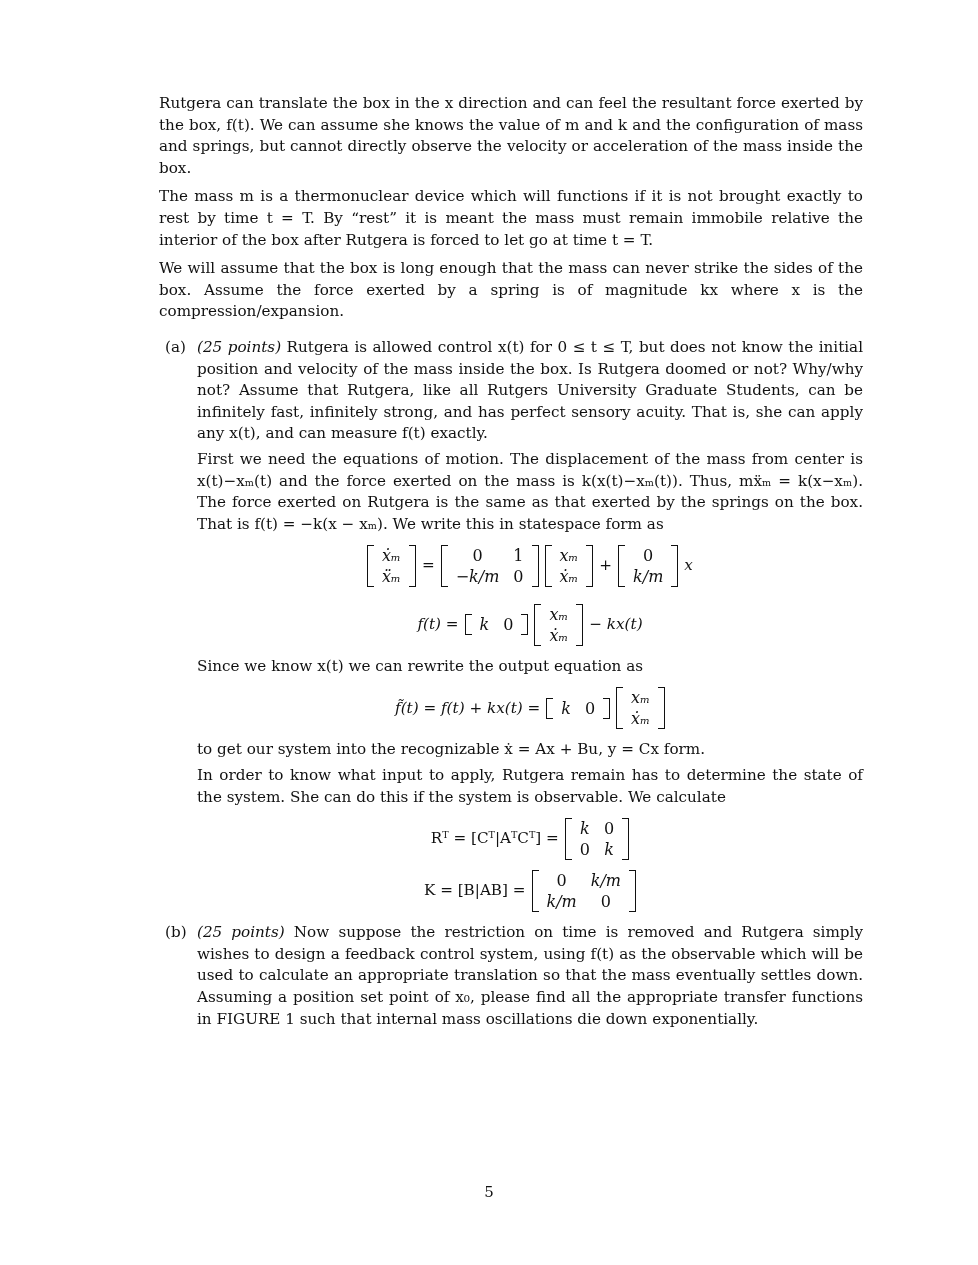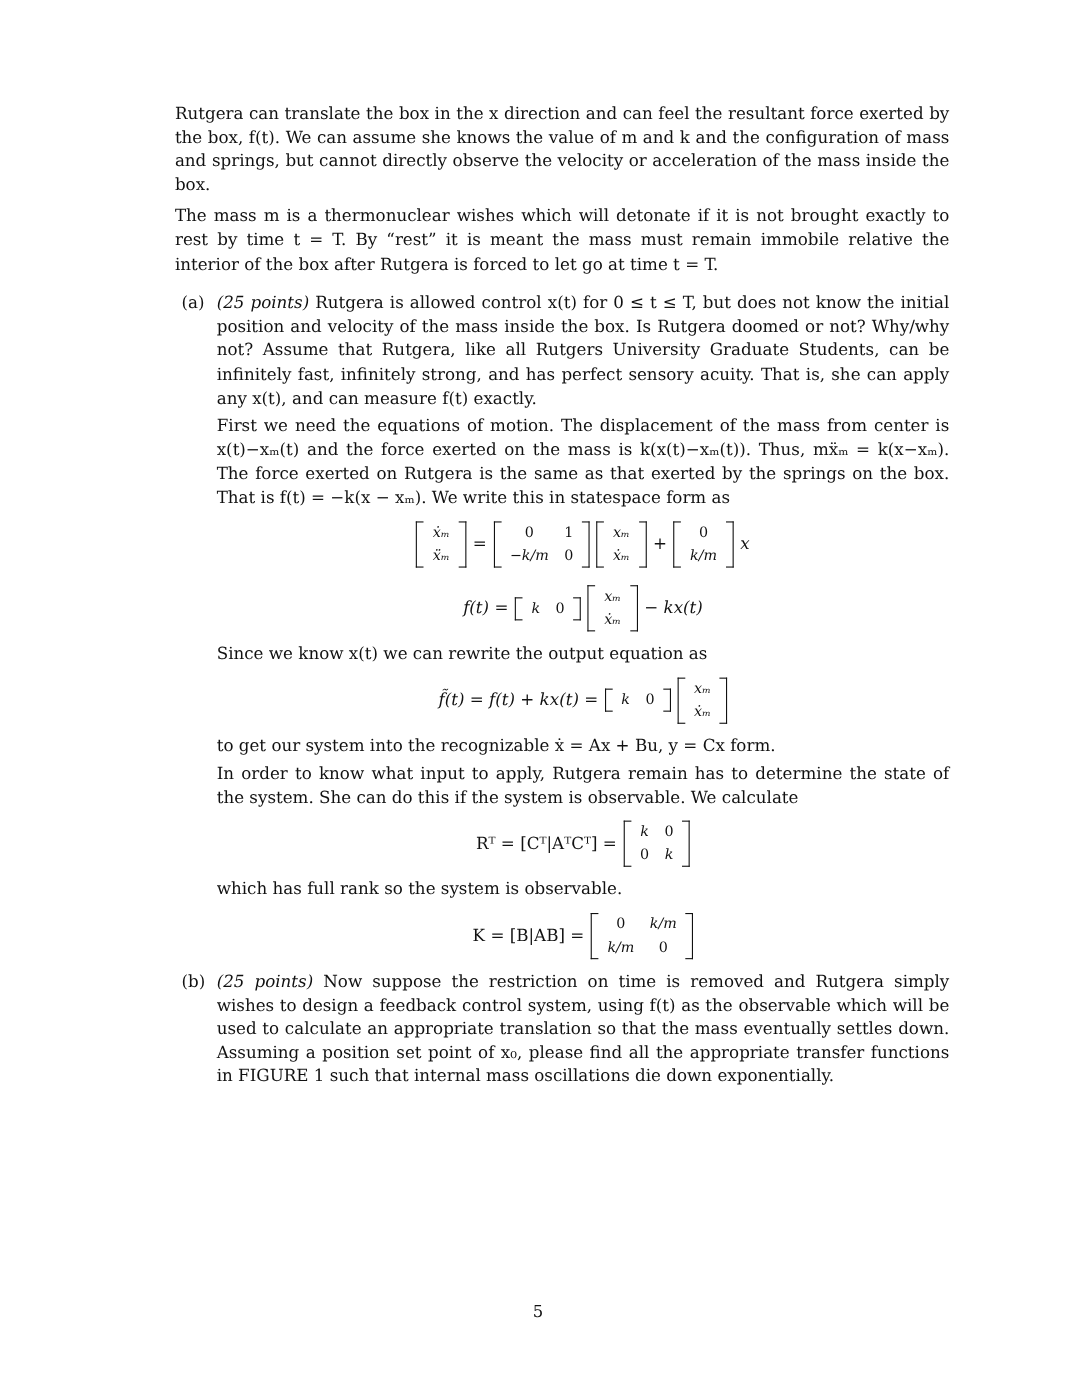--- a/index.html
+++ b/index.html
@@ -12,31 +12,32 @@
   .item .lbl { position: absolute; left: 6px; top: 0; }
   .pts { font-style: italic; }
   .item p { margin: 0 0 4px 0; }
   .eq { text-align: center; margin: 10px 0 10px 0; font-style: italic; }
   .eqrow { display: inline-flex; align-items: center; gap: 6px; }
   .mat { display: inline-flex; align-items: stretch; }
   .br { width: 6px; border: 1.6px solid #111; }
   .br.l { border-right: none; }
   .br.r { border-left: none; }
   .cells { display: grid; padding: 1px 8px; row-gap: 2px; column-gap: 14px;
-           align-items: center; justify-items: center; font-size: 13px; line-height: 19px; }
+           align-items: center; justify-items: center; font-size: 16px; line-height: 19px; }
   .bf { font-weight: normal; font-style: normal; }
   .up { font-style: normal; }
   .pagenum { position: absolute; left: 0; width: 978px; top: 1183px; text-align: center; font-size: 15px; }
 </style>
 </head>
 <body>
 
 <div class="page">
   <p>Rutgera can translate the box in the x direction and can feel the resultant force exerted by the box, f(t). We can assume she knows the value of m and k and the configuration of mass and springs, but cannot directly observe the velocity or acceleration of the mass inside the box.</p>
-  <p>The mass m is a thermonuclear wishes which will detonate if it is not brought exactly to rest by time t = T. By “rest” it is meant the mass must remain immobile relative the interior of the box after Rutgera is forced to let go at time t = T.</p>
+  <p>The mass m is a thermonuclear device which will functions if it is not brought exactly to rest by time t = T. By “rest” it is meant the mass must remain immobile relative the interior of the box after Rutgera is forced to let go at time t = T.</p>
+  <p>We will assume that the box is long enough that the mass can never strike the sides of the box. Assume the force exerted by a spring is of magnitude kx where x is the compression/expansion.</p>
 
   <div class="item">
     <span class="lbl">(a)</span>
     <p><span class="pts">(25 points)</span> <span>Rutgera is allowed control x(t) for 0 ≤ t ≤ T, but does not know the initial position and velocity of the mass inside the box. Is Rutgera doomed or not? Why/why not? Assume that Rutgera, like all Rutgers University Graduate Students, can be infinitely fast, infinitely strong, and has perfect sensory acuity. That is, she can apply any x(t), and can measure f(t) exactly.</span></p>
     <p>First we need the equations of motion. The displacement of the mass from center is x(t)−xₘ(t) and the force exerted on the mass is k(x(t)−xₘ(t)). Thus, mẍₘ = k(x−xₘ). The force exerted on Rutgera is the same as that exerted by the springs on the box. That is f(t) = −k(x − xₘ). We write this in statespace form as</p>
 
     <div class="eq">
       <span class="eqrow">
         <span class="mat">
           <span class="br l"></span>
@@ -138,21 +139,20 @@
             <span>k</span>
             <span class="up">0</span>
             <span class="up">0</span>
             <span>k</span>
           </span>
           <span class="br r"></span>
         </span>
       </span>
     </div>
 
-    <p>which has full rank so the system is observable.</p>
 
     <div class="eq">
       <span class="eqrow">
         <span class="bf">K = [B|AB] =</span>
         <span class="mat">
           <span class="br l"></span>
           <span class="cells" style="grid-template-columns:auto auto;">
             <span class="up">0</span>
             <span>k/m</span>
             <span>k/m</span>

